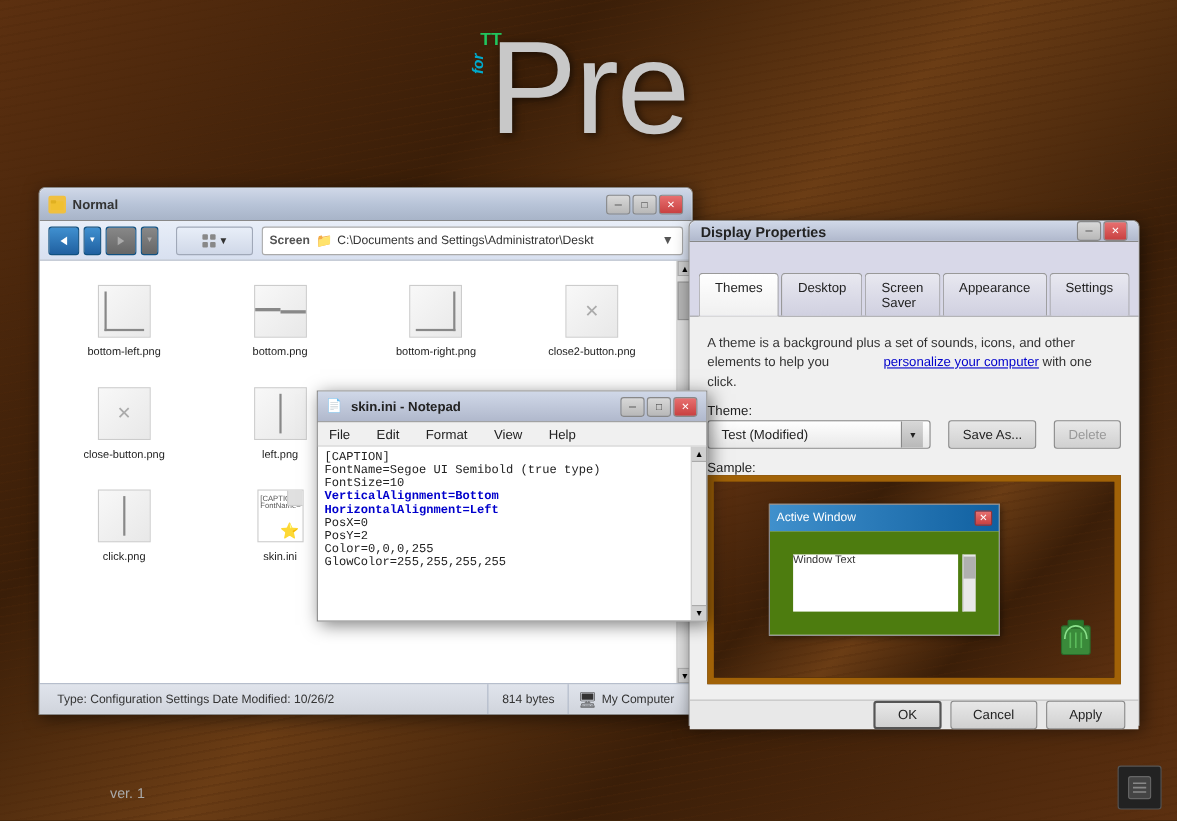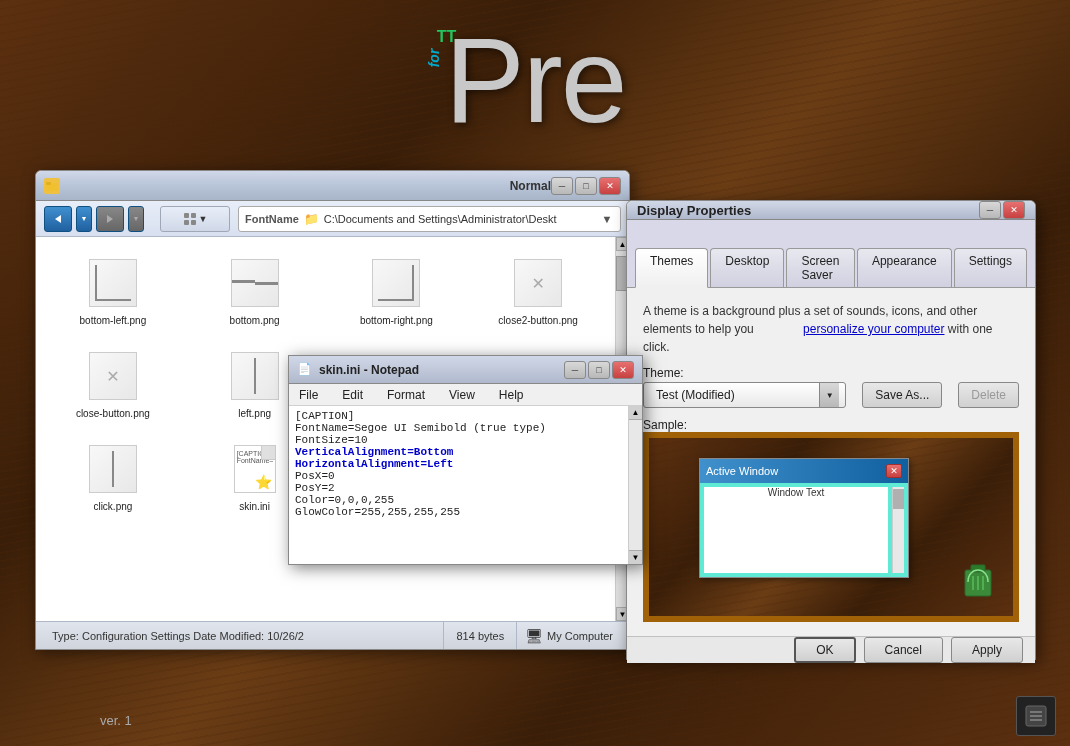--- a/index.html
+++ b/index.html
@@ -136,21 +136,20 @@
       align-items: center;
       justify-content: center;
       font-size: 10px;
     }
 
     .explorer-title {
       flex: 1;
       font-size: 12px;
       font-weight: 600;
       color: #333;
-      text-align: right;
     }
 
     .window-controls {
       display: flex;
       gap: 2px;
     }
 
     .win-btn {
       width: 22px;
       height: 18px;
@@ -560,25 +559,24 @@
       border-radius: 2px;
       display: flex;
       align-items: center;
       justify-content: center;
       font-size: 9px;
       color: white;
     }
 
     .sample-window-body {
       flex: 1;
-      background: #5eead4;
-      display: flex;
-      padding: 4px;
+      background: #4d7c0f;
+      display: flex;
+      padding: 21px;
       gap: 4px;
-      text-align: center;
     }
 
     .sample-text-area {
       flex: 1;
       background: white;
       font-size: 10px;
       color: #333;
     }
 
     .sample-scrollbar {
@@ -787,21 +785,21 @@
       <svg width="14" height="14" viewBox="0 0 14 14">
         <rect x="1" y="1" width="5" height="5" fill="#888" rx="1"></rect>
         <rect x="8" y="1" width="5" height="5" fill="#888" rx="1"></rect>
         <rect x="1" y="8" width="5" height="5" fill="#888" rx="1"></rect>
         <rect x="8" y="8" width="5" height="5" fill="#888" rx="1"></rect>
       </svg>
       <span style="font-size:9px;">▼</span>
     </div>
 
     <div class="address-bar">
-      <span class="address-label">FontName</span>
+      <span class="address-label">Screen</span>
       <div class="address-path">
         <span style="font-size:12px;">📁</span>
         <span style="font-size:11px;">C:\Documents and Settings\Administrator\Deskt</span>
       </div>
       <span class="address-dropdown">▼</span>
     </div>
   </div>
 
   <div class="explorer-right">
     <div class="explorer-grid">

